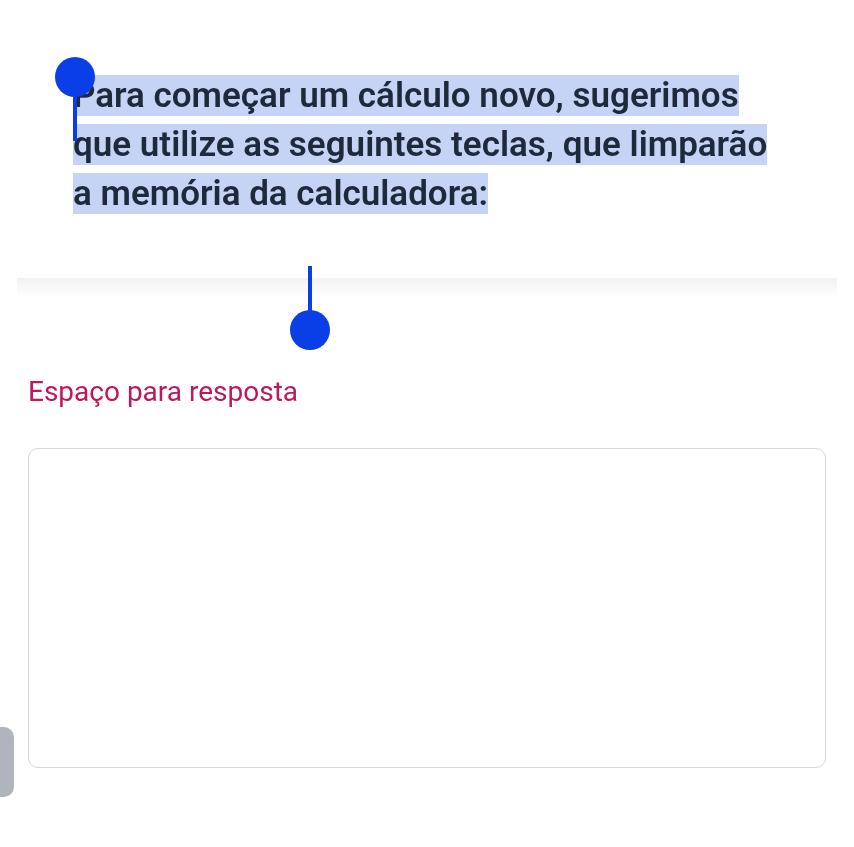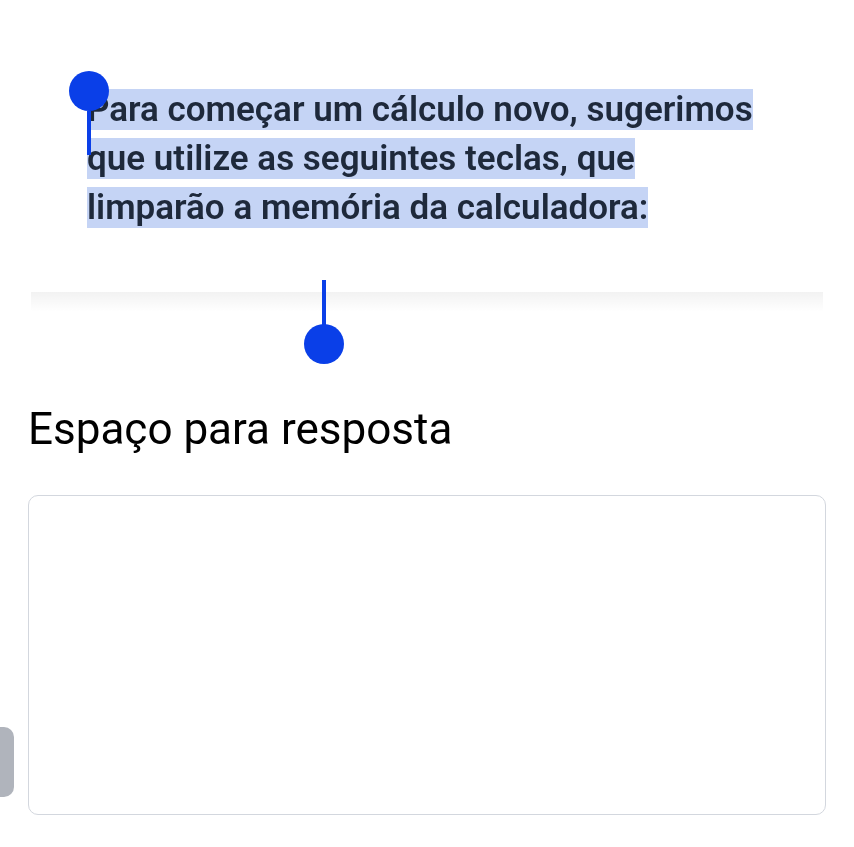--- a/index.html
+++ b/index.html
@@ -13,21 +13,21 @@
       background: #ffffff;
       width: 854px;
       height: 847px;
       overflow: hidden;
       position: relative;
     }
     
     .content-card {
       background: #ffffff;
       padding: 14px;
-      margin: 17px;
+      margin: 3px;
       position: relative;
     }
     
     .selected-text-container {
       position: relative;
       padding: 54px 56px 40px 56px;
     }
     
     .selected-text {
       font-size: 35px;
@@ -88,23 +88,23 @@
       height: 20px;
       background: linear-gradient(to bottom, rgba(0,0,0,0.05), transparent);
       margin-top: 20px;
     }
     
     .response-section {
       padding: 60px 28px 0 28px;
     }
     
     .response-heading {
-      font-size: 44px;
+      font-size: 28px;
       font-weight: 400;
-      color: #000000;
+      color: #be185d;
       margin-bottom: 40px;
     }
     
     .response-textarea {
       width: 100%;
       height: 320px;
       border: 1.5px solid #d3d7de;
       border-radius: 10px;
       padding: 20px;
       font-size: 20px;

